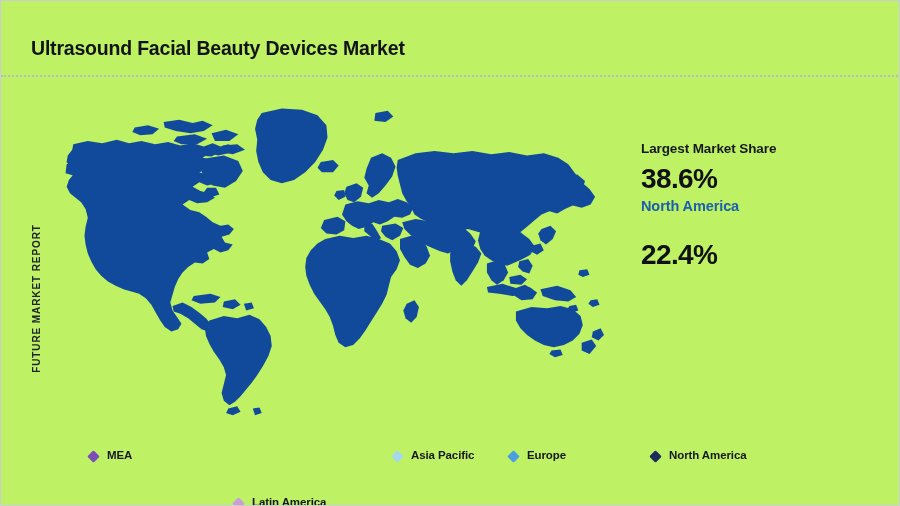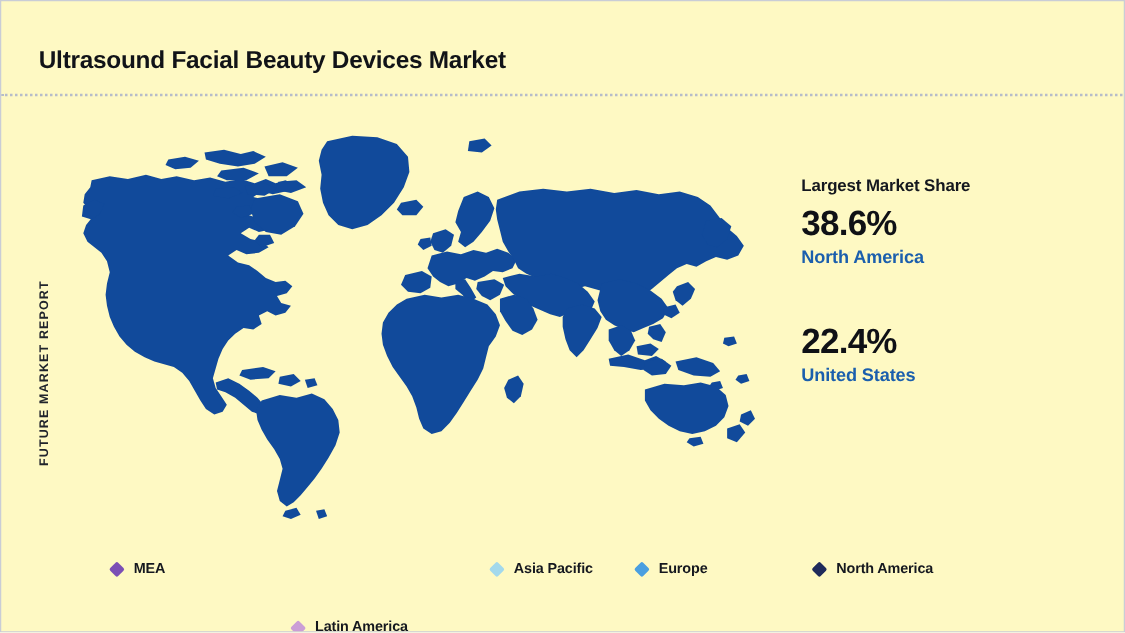--- a/index.html
+++ b/index.html
@@ -90,21 +90,21 @@
     height: 100%;
   }
 
   
   .stats {
     position: absolute;
     left: 640px;
     top: 140px;
     width: 240px;
   }
-  .stat-block { margin-bottom: 44px; }
+  .stat-block { margin-bottom: 26px; }
   .stat-block:last-child { margin-bottom: 0; }
   .stat-label {
     font-size: 13.5px;
     font-weight: bold;
     color: #15181f;
     letter-spacing: -0.1px;
     margin-bottom: 8px;
   }
   .stat-value {
     font-size: 28px;
@@ -125,42 +125,42 @@
   .legend {
     position: absolute;
     left: 88px;
     top: 448px;
     width: 700px;
     height: 20px;
   }
   .legend-item {
     position: absolute;
     display: flex;
-    align-items: center;
+    align-items: flex-end;
     white-space: nowrap;
   }
   .legend-dot {
     width: 9px;
     height: 9px;
     transform: rotate(45deg);
     border-radius: 1.5px;
     margin-right: 9px;
     flex: none;
   }
   .legend-text {
     font-size: 11.5px;
     font-weight: bold;
     color: #15181f;
     letter-spacing: -0.1px;
   }
 </style>
 </head>
 <body>
 
-<div class="report-card" style="background: #fef9c3;">
+<div class="report-card" style="background: #bef264;">
 
   <div class="header">
     <div class="header-titles">
       <span class="title-main">Ultrasound Facial Beauty Devices Market</span>
     </div>
     <div class="header-rule"></div>
   </div>
 
   <div class="side-label">FUTURE MARKET REPORT</div>
 
@@ -279,21 +279,20 @@
   <div class="stats">
 
     <div class="stat-block">
       <div class="stat-label">Largest Market Share</div>
       <div class="stat-value">38.6%</div>
       <div class="stat-region">North America</div>
     </div>
 
     <div class="stat-block">
       <div class="stat-value">22.4%</div>
-      <div class="stat-region">United States</div>
     </div>
 
   </div>
 
   <div class="legend">
 
     <div class="legend-item" style="left:0px;">
       <span class="legend-dot" style="background: rgb(123, 79, 181);"></span>
       <span class="legend-text">MEA</span>
     </div>

